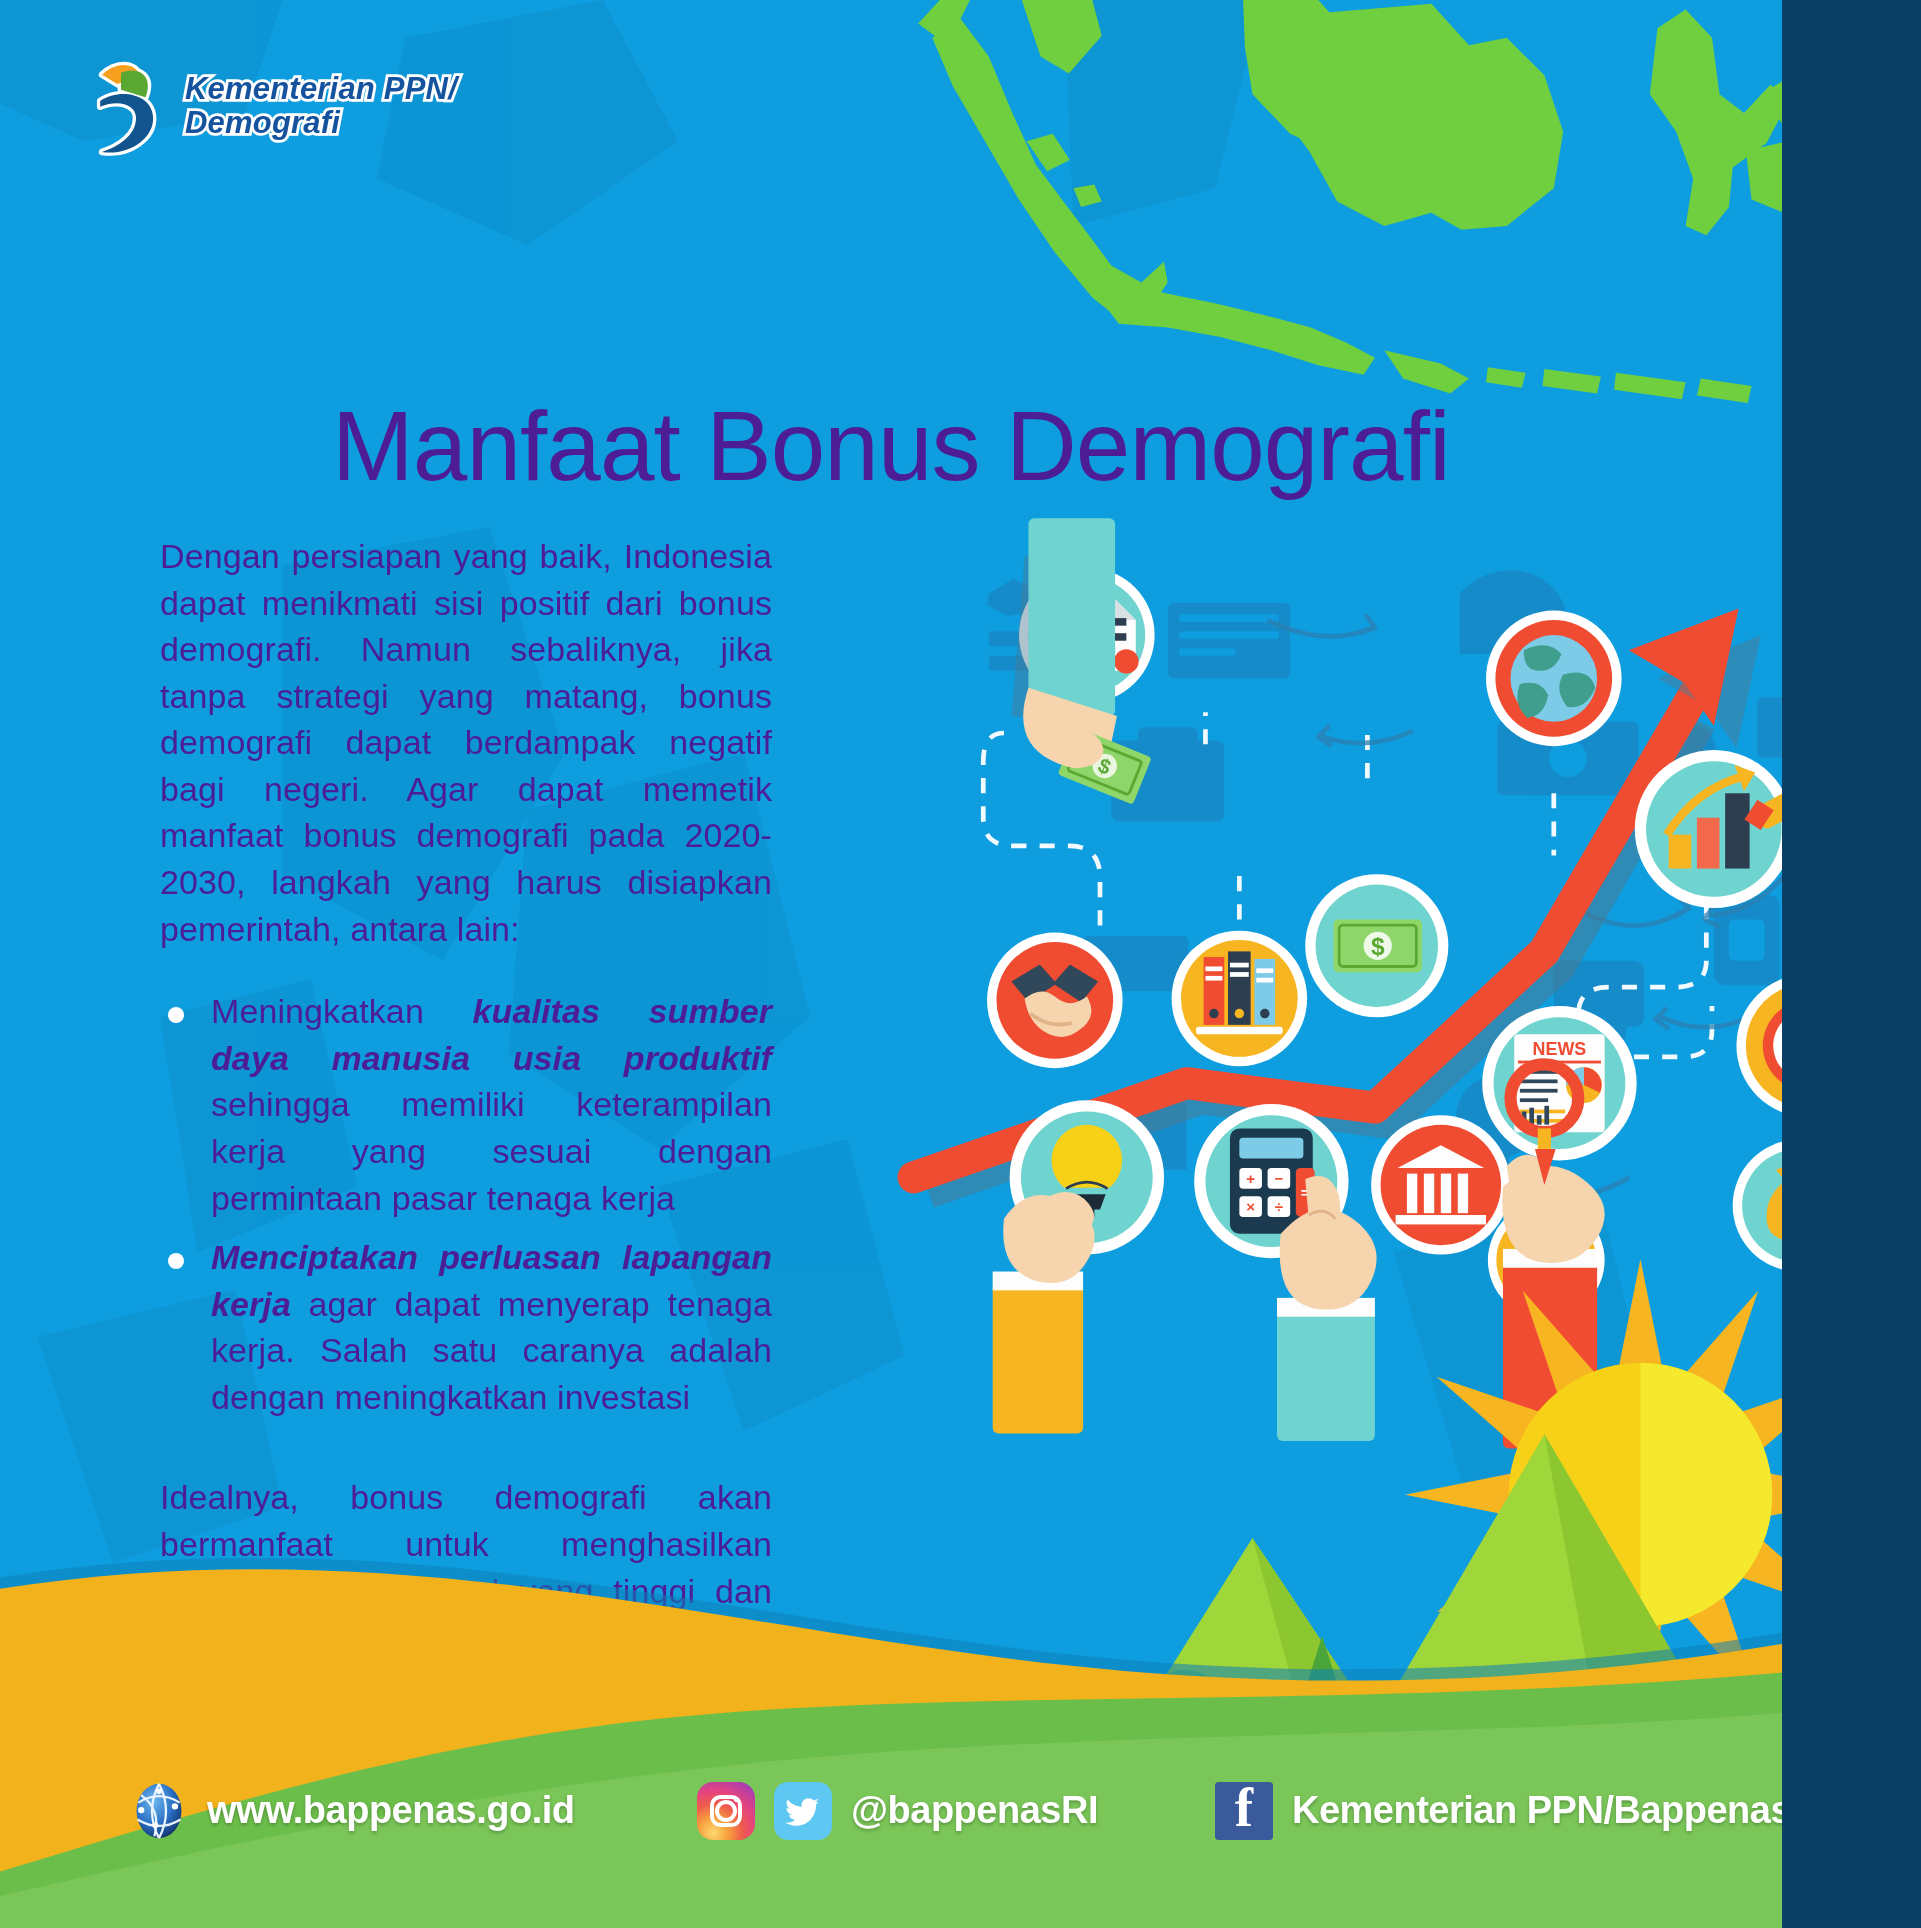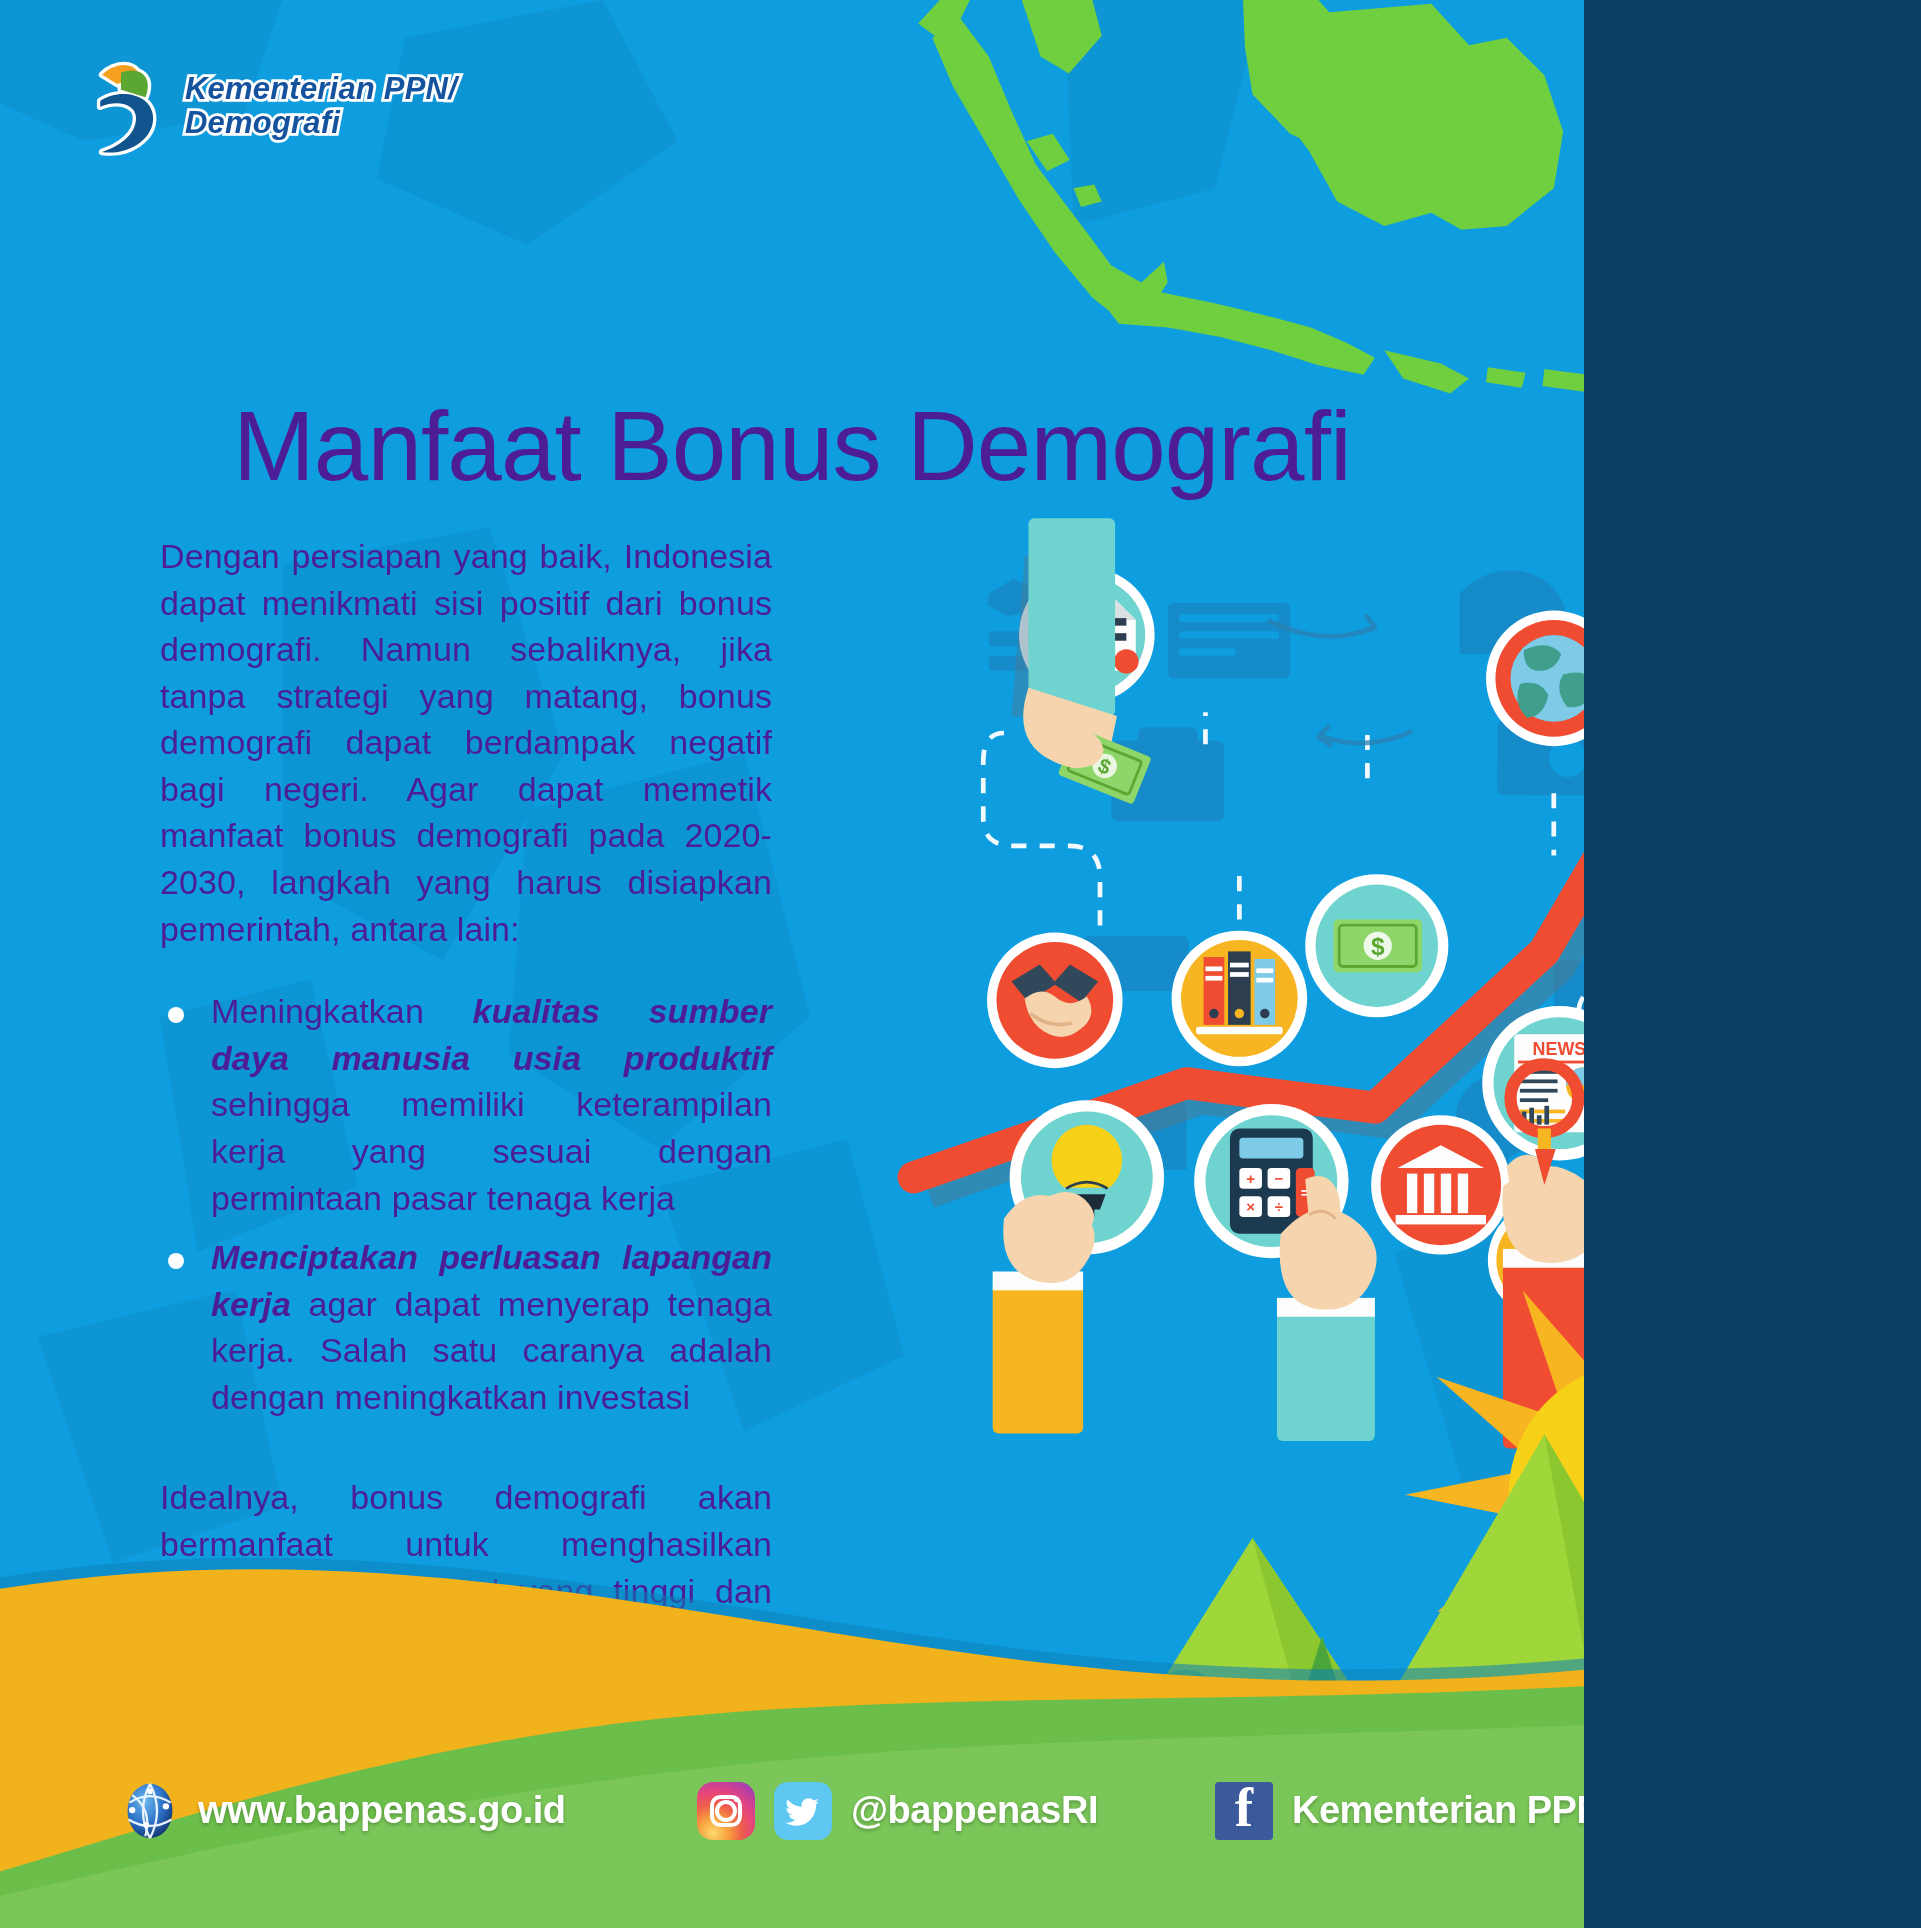--- a/index.html
+++ b/index.html
@@ -1,19 +1,19 @@
 <!DOCTYPE html>
 <html lang="id" style="font-size:15px"><head>
 <meta charset="utf-8">
 <title>Manfaat Bonus Demografi</title>
 <style>
   html,body{margin:0;padding:0;background:#0c3f66;}
   *{box-sizing:border-box;}
   #poster{
-    position:relative;width:1584px;height:1928px;overflow:hidden;
+    position:relative;width:1782px;height:1928px;overflow:hidden;
     background:#0e9ee0;
     font-family:"Liberation Sans", sans-serif;
   }
   
   .bg-layer{position:absolute;inset:0;}
   .map-svg{position:absolute;top:0;left:0;width:1922px;height:1928px;}
   
   .logo-wrap{position:absolute;left:87px;top:52px;display:flex;align-items:center;gap:15px;}
   .logo-mark{width:83px;height:108px;position:relative;flex:0 0 auto;}
   .logo-text{
@@ -599,21 +599,21 @@
       <g>
         <path d="M0,388 C420,322 760,430 1140,470 C1500,508 1800,470 2041,418 L2041,760 L0,760 Z" fill="#0d7fb8" opacity=".55"></path>
         <path d="M0,400 C420,334 760,442 1140,482 C1500,520 1800,482 2041,430 L2041,760 L0,760 Z" fill="#f2b21b"></path>
         <path d="M0,760 L0,700 C200,640 430,566 700,538 C1060,500 1500,536 2041,474 L2041,760 Z" fill="#6cbe4b"></path>
         <path d="M0,760 L0,726 C260,666 560,602 900,576 C1300,546 1700,560 2041,516 L2041,760 Z" fill="#7cc85b" opacity=".85"></path>
       </g>
     </svg>
   </div>
 
   <div class="footer">
-    <div class="f-item" style="left:121px;">
+    <div class="f-item" style="left:130px;">
       <span class="ico">
         <svg viewBox="0 0 62 62" aria-hidden="true">
           <defs>
             <radialGradient id="gg" cx="38%" cy="32%" r="72%">
               <stop offset="0%" stop-color="#6cb9ef"></stop>
                 <stop offset="60%" stop-color="#2a6fc4"></stop>
                 <stop offset="100%" stop-color="#13356f"></stop>
             </radialGradient>
           </defs>
           <ellipse cx="31" cy="31" rx="24" ry="29" fill="url(#gg)"></ellipse>

